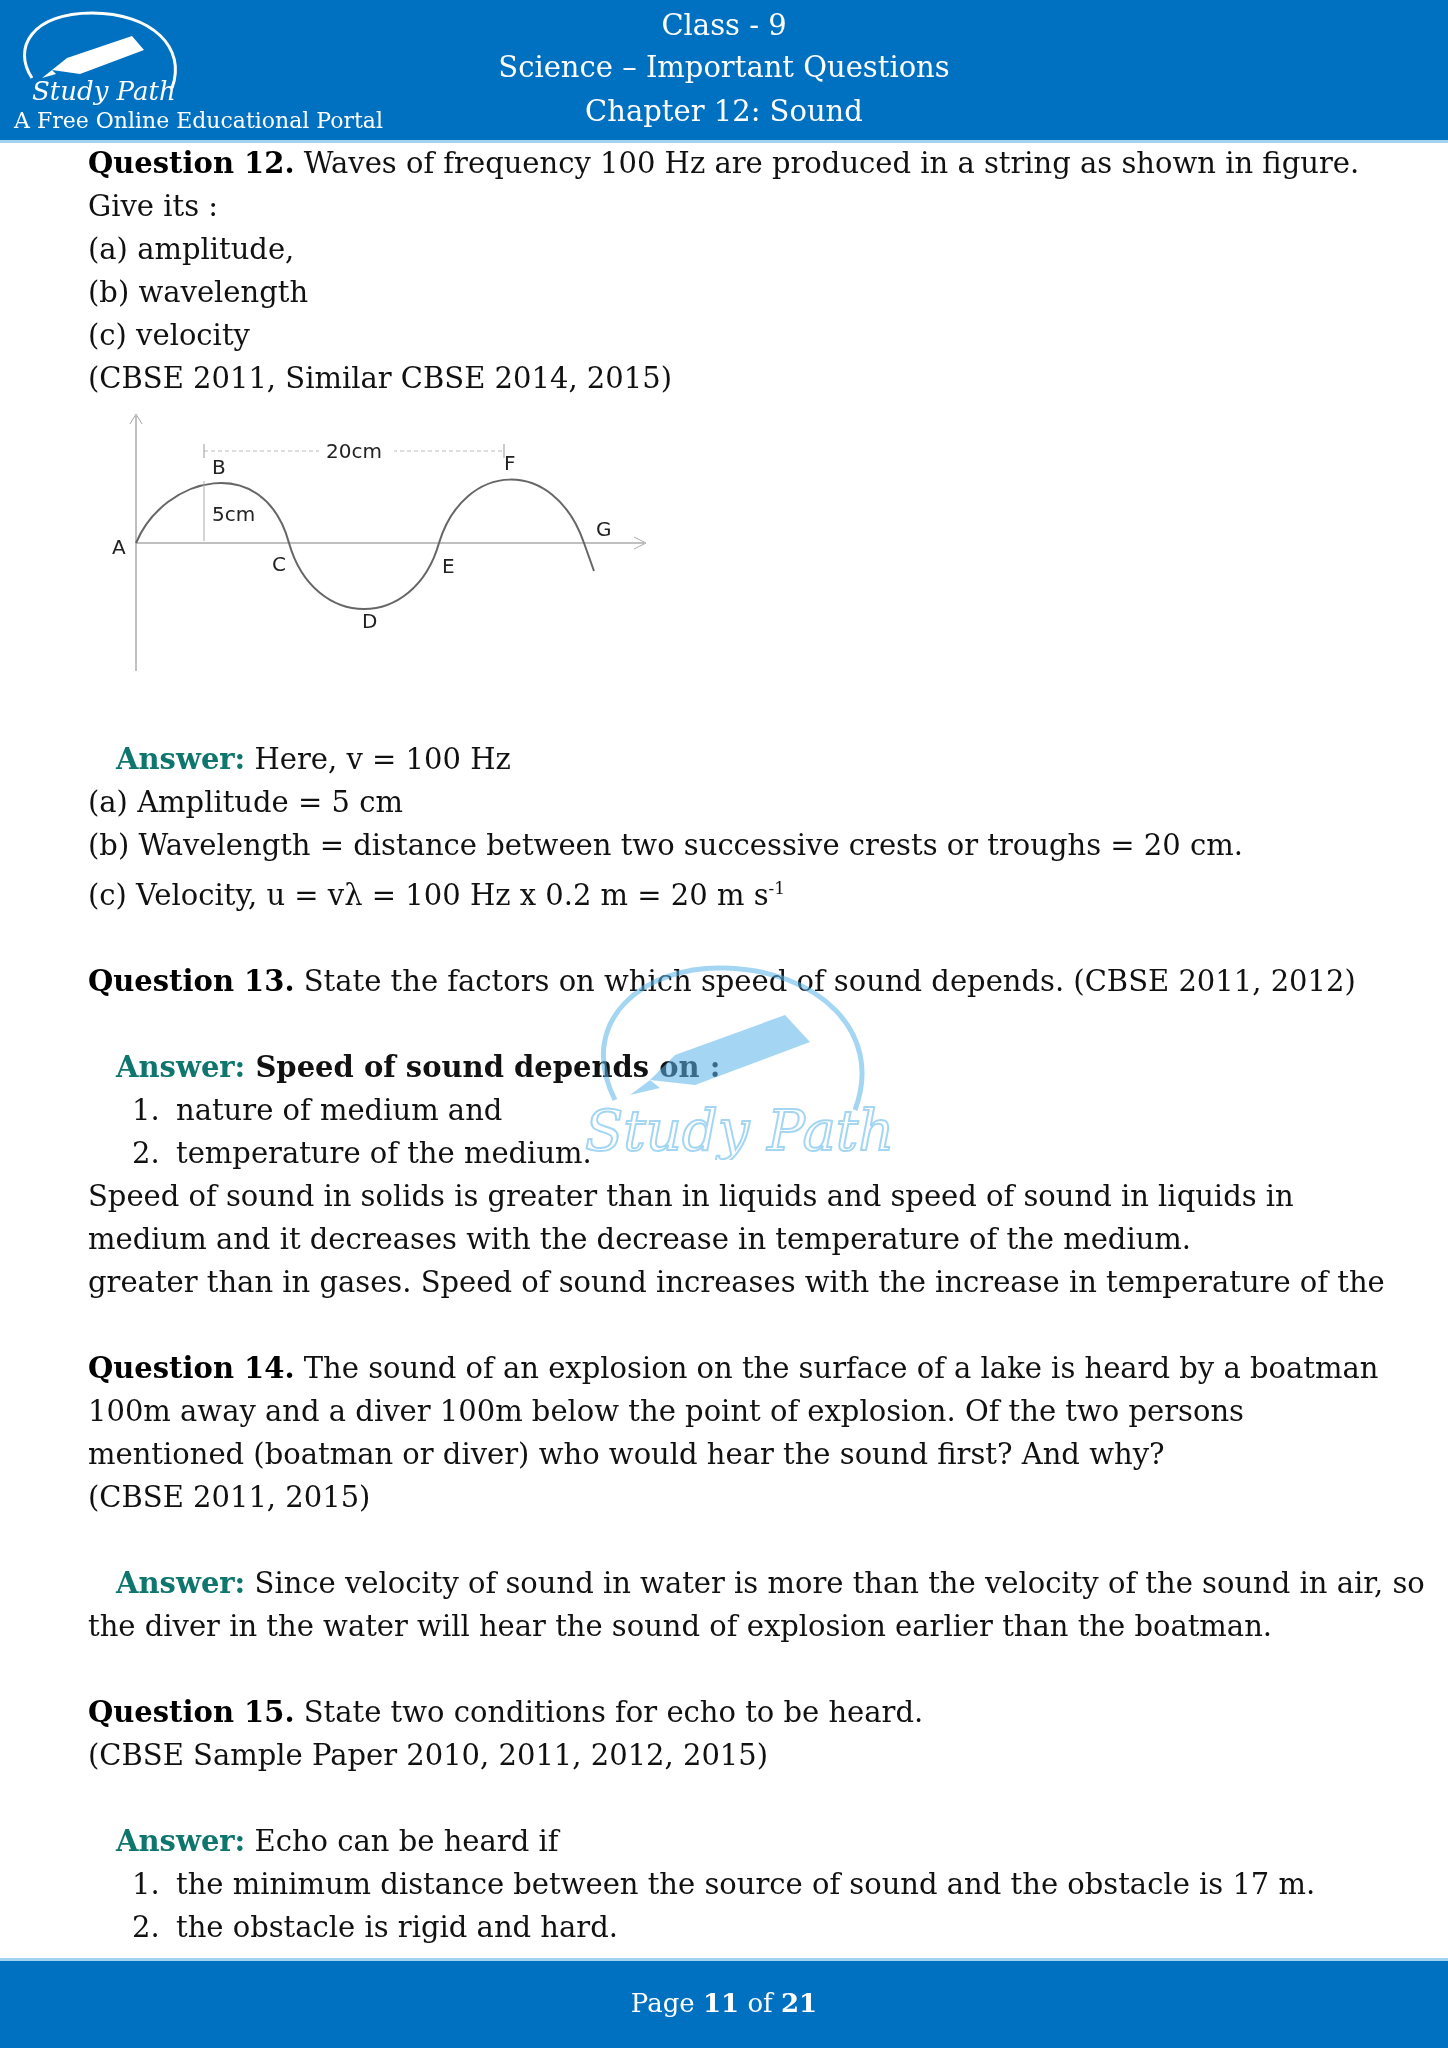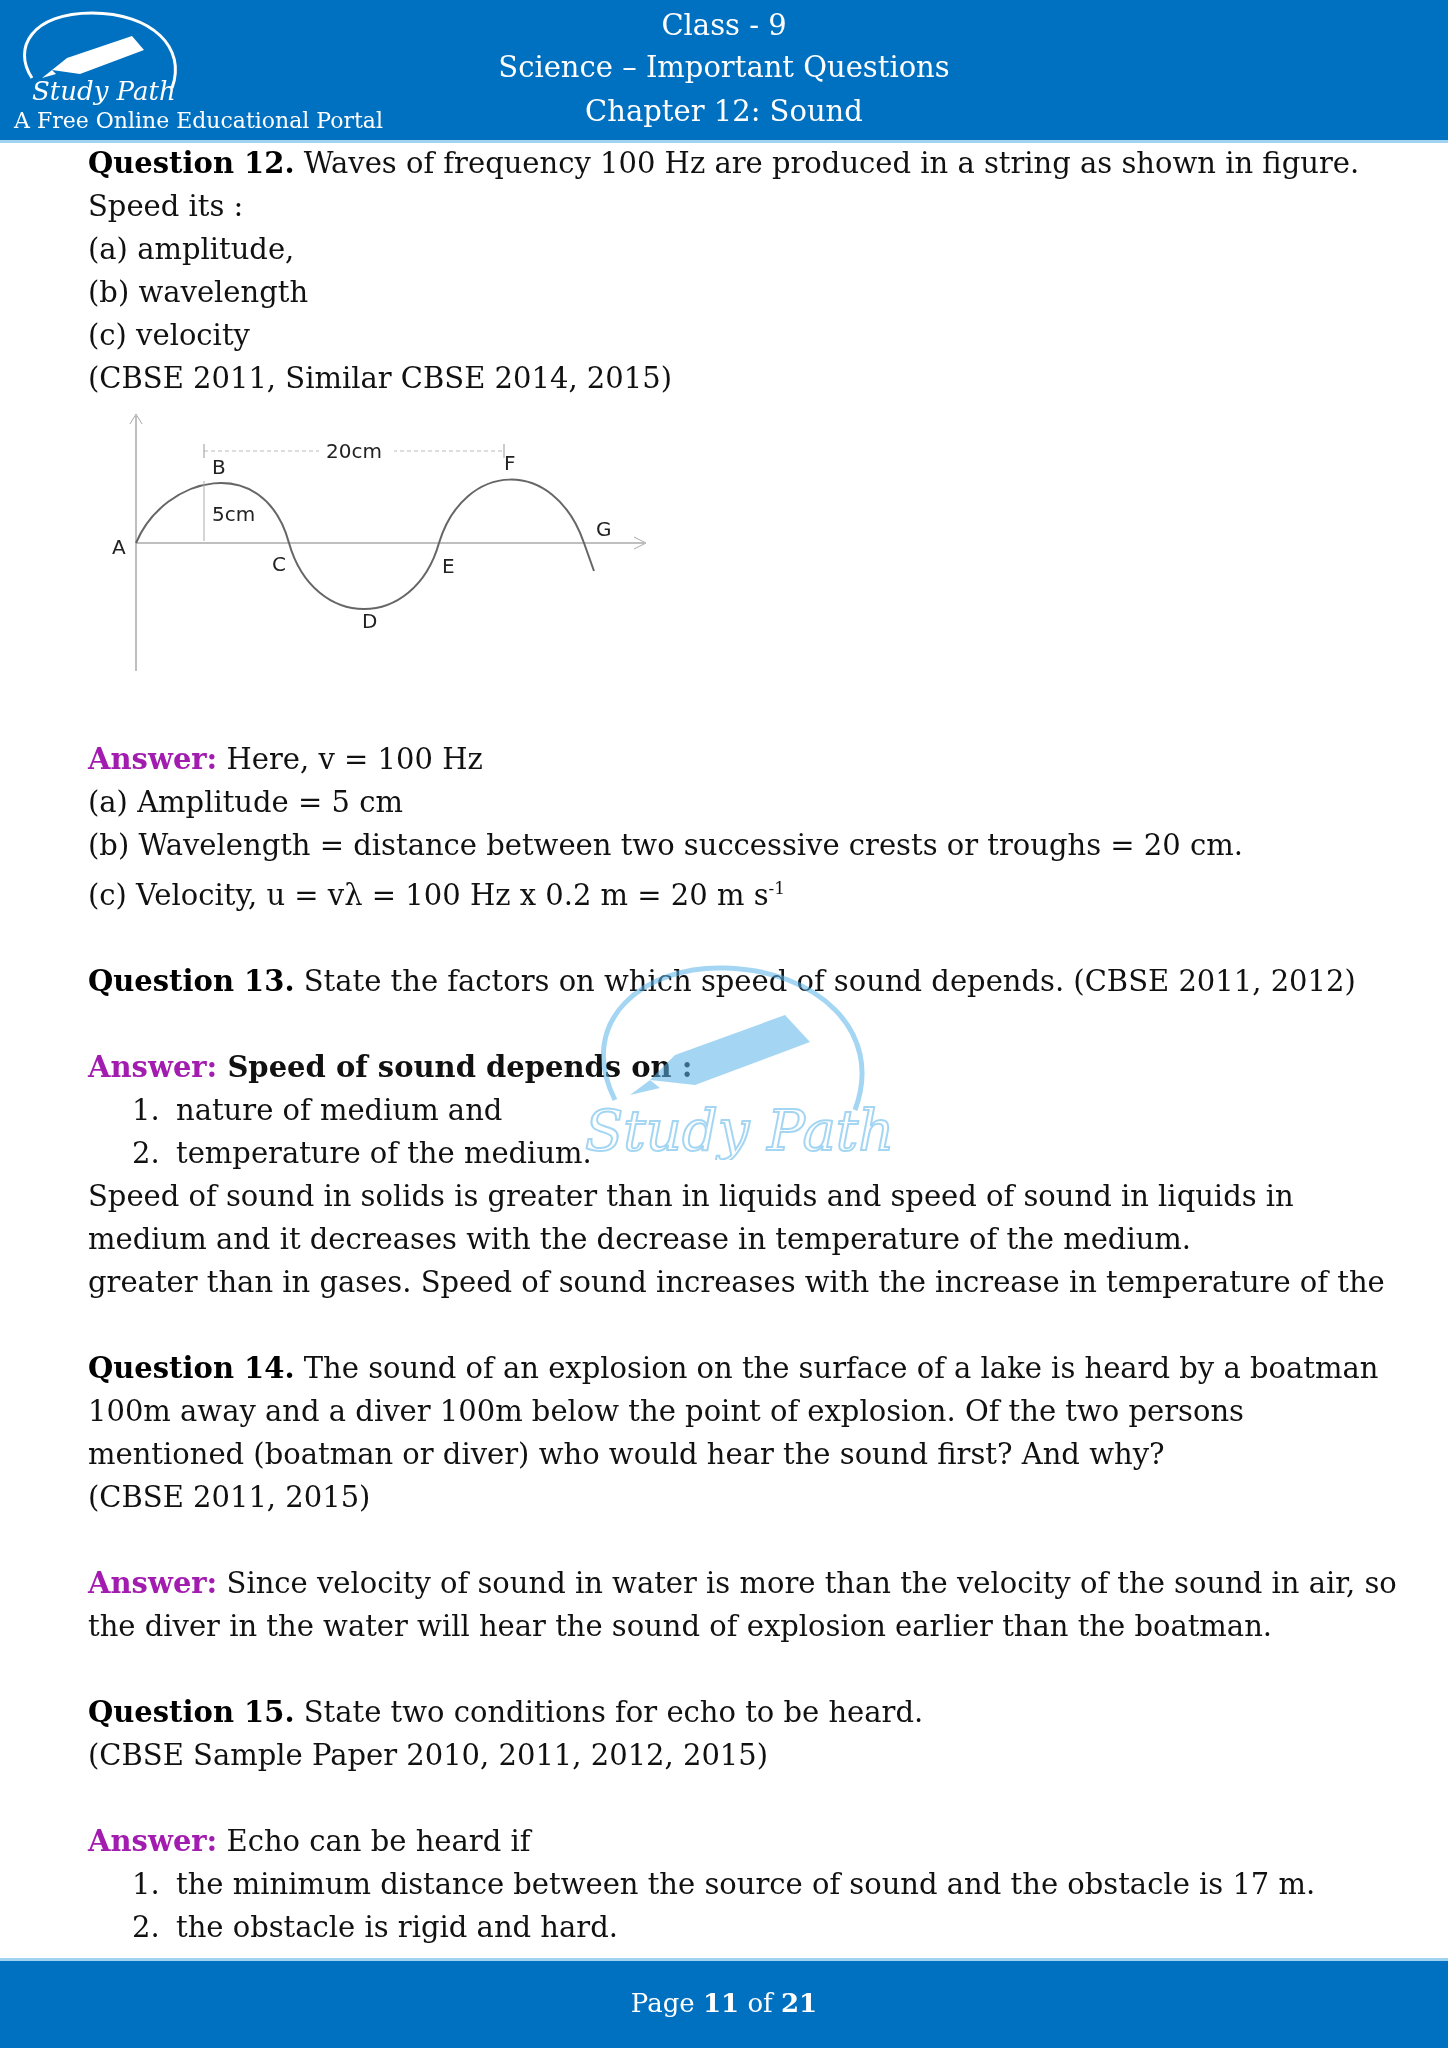--- a/index.html
+++ b/index.html
@@ -7,21 +7,21 @@
          font-family:"DejaVu Serif", serif; color:#111; }
   .header { position:absolute; left:0; top:0; width:1448px; height:140px; background:#0070c0;
             border-bottom:3px solid #9fd3f0; color:#fff; }
   .logo { position:absolute; left:12px; top:8px; width:170px; height:100px; }
   .portal { position:absolute; left:14px; top:108px; font-size:22px; color:#fff; white-space:nowrap; }
   .htitle { position:absolute; left:0; width:1448px; text-align:center; font-size:29px; color:#ffffff; }
   .h1 { top:8px; } .h2 { top:50px; } .h3 { top:94px; }
   .content { position:absolute; left:88px; top:142px; width:1300px; font-size:29px; line-height:43px; }
   .line { white-space:nowrap; }
   .q { font-weight:bold; color:#000000; }
-  .ans { color:#a21caf; font-weight:bold; }
+  .ans { color:#0f766e; font-weight:bold;margin-left:28px; }
   .gap { height:43px; }
   .ol { padding-left:44px; }
   .ol .num { display:inline-block; width:44px; }
   .figure { width:620px; height:270px; margin:6px 0 50px -4px; }
   sup { font-size:17px; }
   .watermark { position:absolute; left:555px; top:960px; width:340px; height:200px; opacity:0.55; pointer-events:none; }
   .footer { position:absolute; left:0; top:1958px; width:1448px; height:90px; background:#0070c0;
             border-top:3px solid #9fd3f0; text-align:center; color:#fff; font-size:26px; line-height:84px; }
   .footer b { font-weight:bold; }
 </style>
@@ -39,21 +39,21 @@
   <div class="htitle h1">Class - 9</div>
   <div class="htitle h2">Science – Important Questions</div>
   <div class="htitle h3">Chapter 12: Sound</div>
 </div>
 
 <div class="content">
   
   <div class="line">
     <span class="q">Question 12.</span><span> Waves of frequency 100 Hz are produced in a string as shown in figure.</span>
   </div>
-  <div class="line">Speed its :</div>
+  <div class="line">Give its :</div>
   <div class="line">(a) amplitude,</div>
   <div class="line">(b) wavelength</div>
   <div class="line">(c) velocity</div>
   <div class="line">(CBSE 2011, Similar CBSE 2014, 2015)</div>
 
   <svg class="figure" viewBox="0 0 620 270" font-family="DejaVu Sans, sans-serif" font-size="20" fill="#222">
     <line x1="52" y1="10" x2="52" y2="265" stroke="#aaa" stroke-width="1.5"></line>
     <path d="M46 18 L52 8 L58 18" fill="none" stroke="#aaa"></path>
     <line x1="52" y1="137" x2="560" y2="137" stroke="#aaa" stroke-width="1.5"></line>
     <path d="M550 131 L562 137 L550 143" fill="none" stroke="#aaa"></path>

